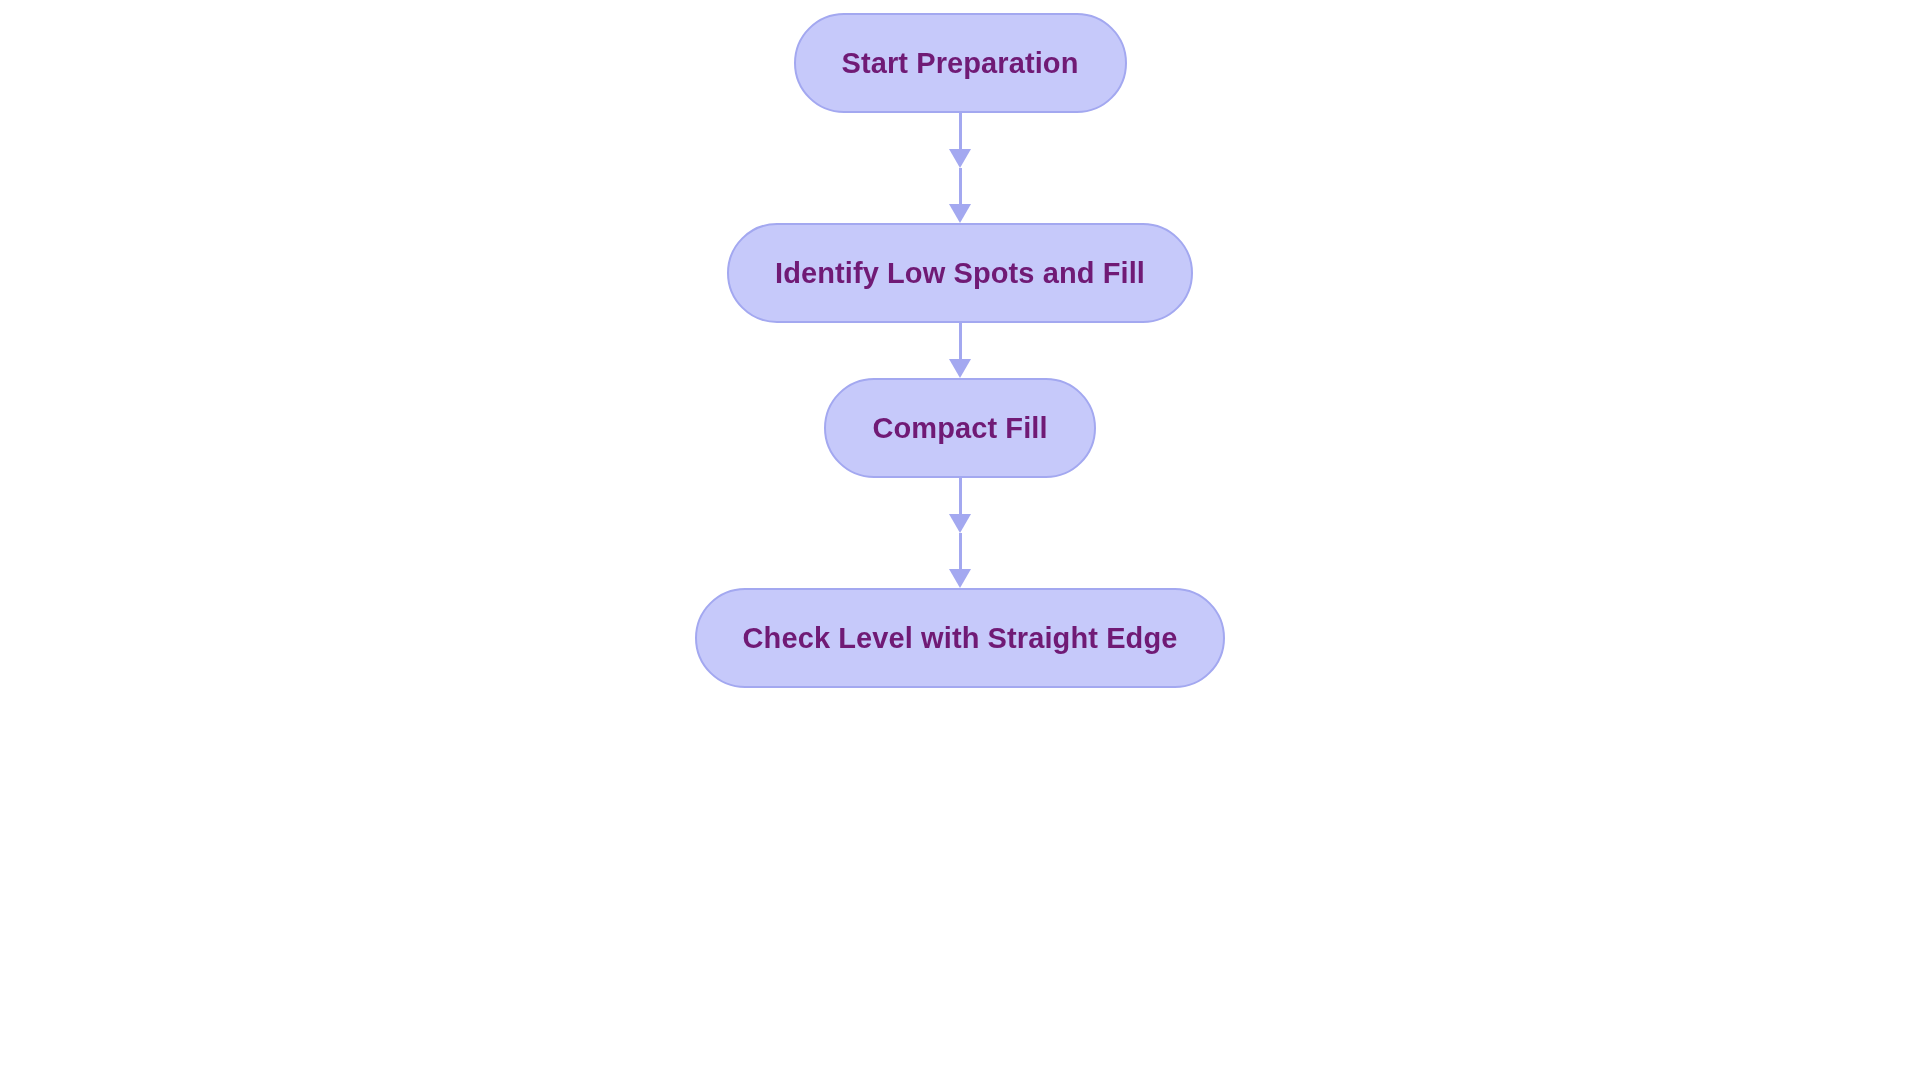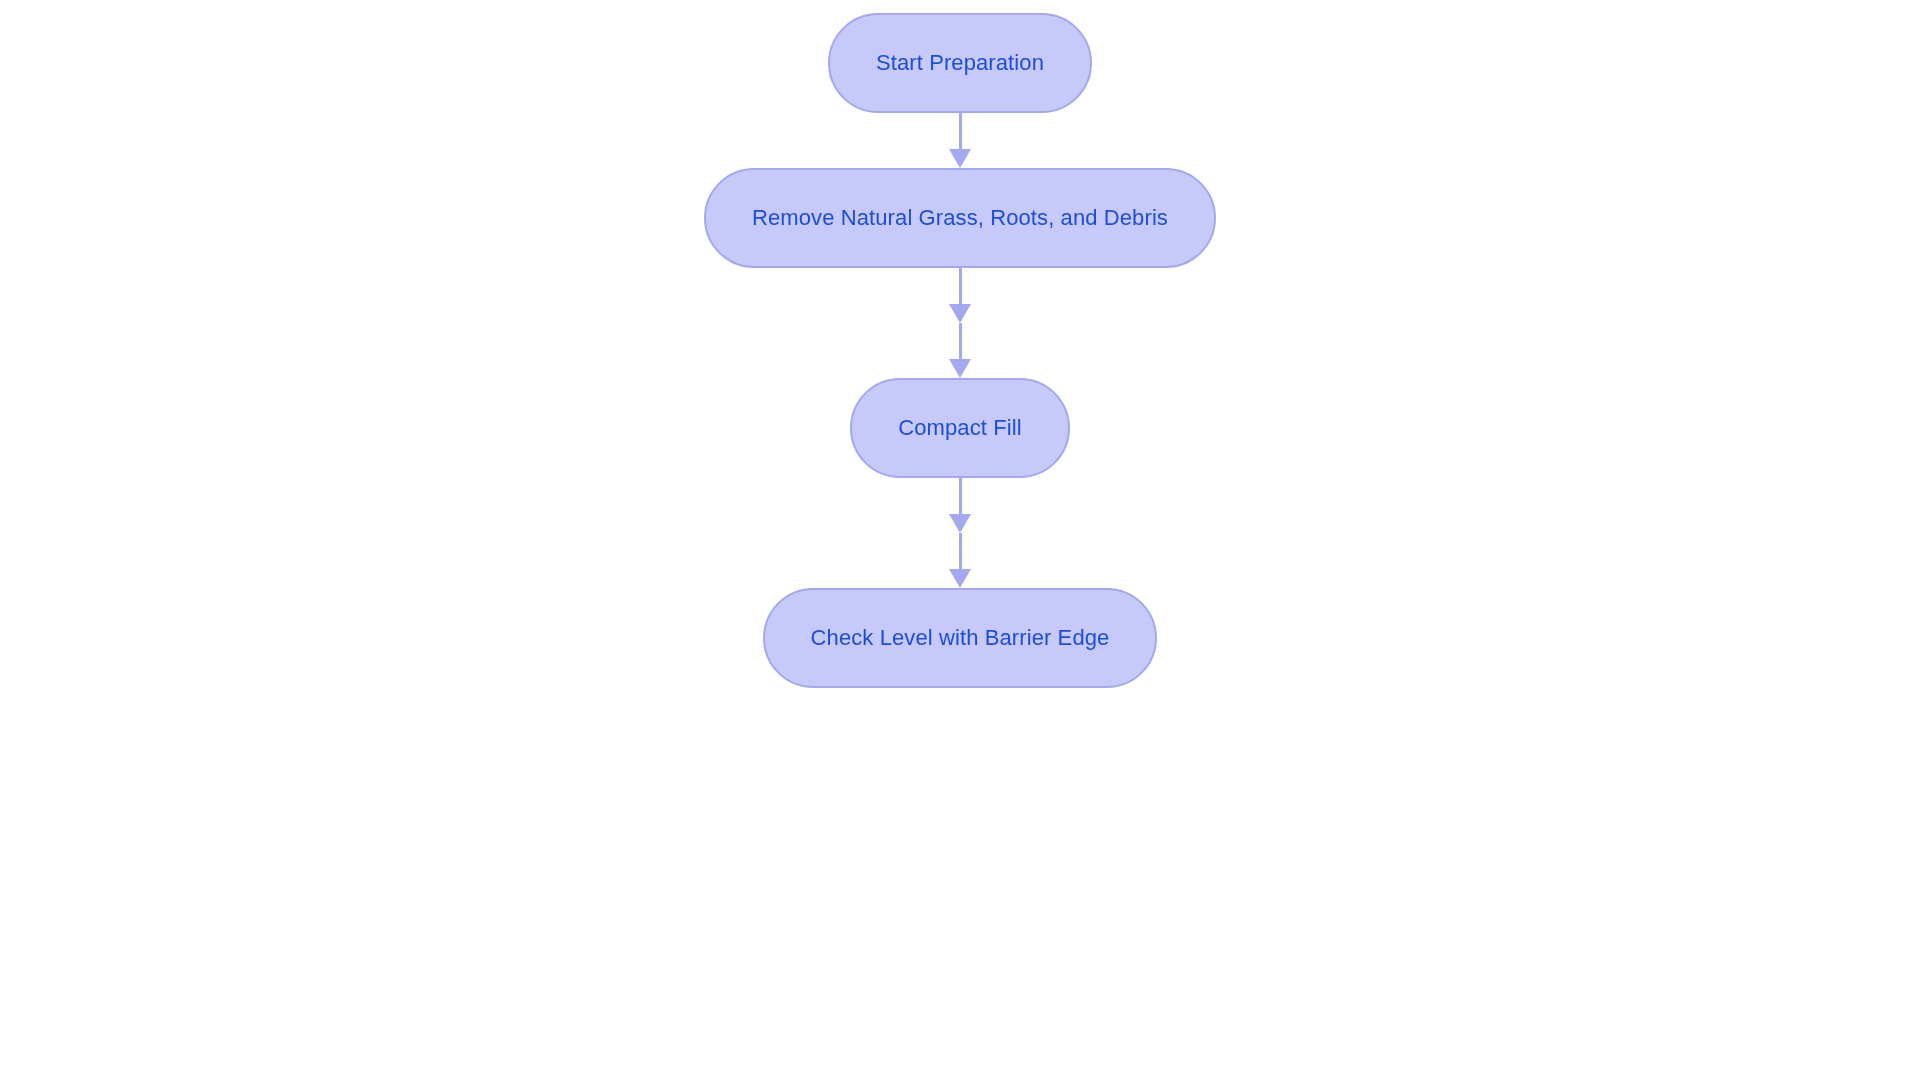--- a/index.html
+++ b/index.html
@@ -40,23 +40,23 @@
     border: 2px solid #a3a8f0;
     border-radius: 50px;
     display: flex;
     align-items: center;
     justify-content: center;
     padding: 0 46px;
     flex: 0 0 auto;
   }
 
   .node-label {
-    color: #1d4ed8;
-    font-size: 22px;
-    font-weight: 400;
+    color: #701a75;
+    font-size: 29px;
+    font-weight: 700;
     line-height: 1;
     white-space: nowrap;
     letter-spacing: 0.1px;
   }
 
   
   .connector {
     position: relative;
     width: 24px;
     flex: 0 0 auto;
@@ -99,29 +99,29 @@
 
     <div class="node">
       <span class="node-label">Start Preparation</span>
     </div>
 
     <div class="connector gap-1">
       <div class="connector-line"></div>
       <div class="connector-arrow"></div>
     </div>
 
-    <div class="node">
-      <span class="node-label">Remove Natural Grass, Roots, and Debris</span>
-    </div>
 
     <div class="connector gap-2">
       <div class="connector-line"></div>
       <div class="connector-arrow"></div>
     </div>
 
+    <div class="node">
+      <span class="node-label">Identify Low Spots and Fill</span>
+    </div>
 
     <div class="connector gap-3">
       <div class="connector-line"></div>
       <div class="connector-arrow"></div>
     </div>
 
     <div class="node">
       <span class="node-label">Compact Fill</span>
     </div>
 
@@ -130,17 +130,17 @@
       <div class="connector-arrow"></div>
     </div>
 
 
     <div class="connector gap-5">
       <div class="connector-line"></div>
       <div class="connector-arrow"></div>
     </div>
 
     <div class="node">
-      <span class="node-label">Check Level with Barrier Edge</span>
+      <span class="node-label">Check Level with Straight Edge</span>
     </div>
 
   </div>
 </div>
 
 </body></html>

